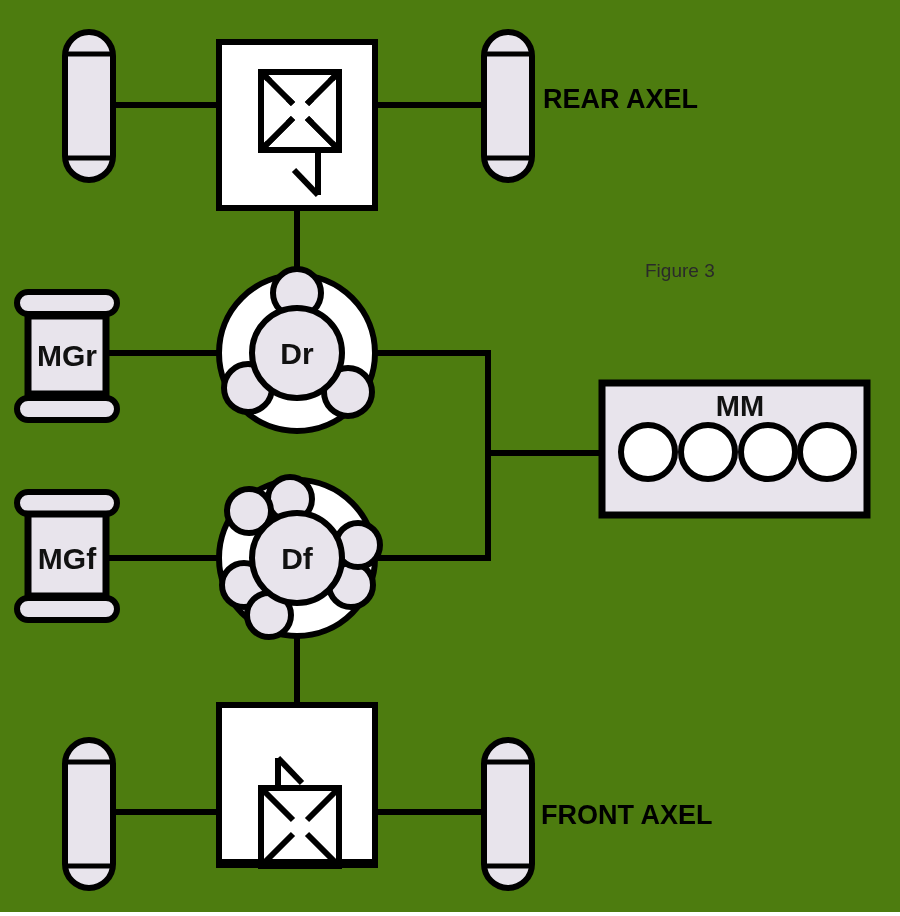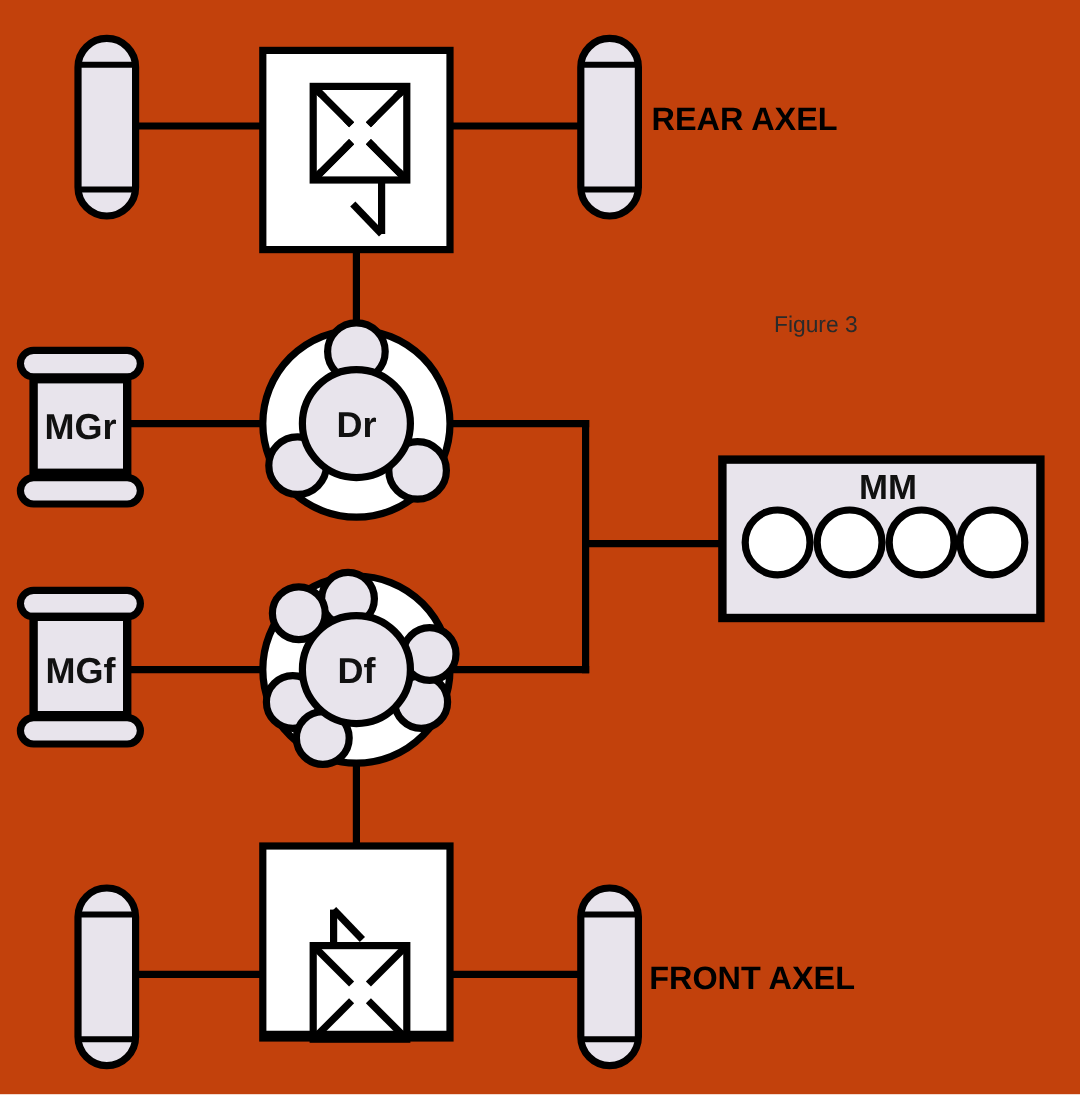--- a/index.html
+++ b/index.html
@@ -7,21 +7,21 @@
     padding: 0;
     background: #ffffff;
   }
   body {
     font-family: "Liberation Sans", sans-serif;
   }
   #diagram-root {
     position: relative;
     width: 900px;
     height: 912px;
-    background: #c2410c;
+    background: #4d7c0f;
     overflow: hidden;
   }
   #diagram-svg {
     position: absolute;
     left: 0;
     top: 0;
     width: 900px;
     height: 916px;
   }
   .lbl-axle {

